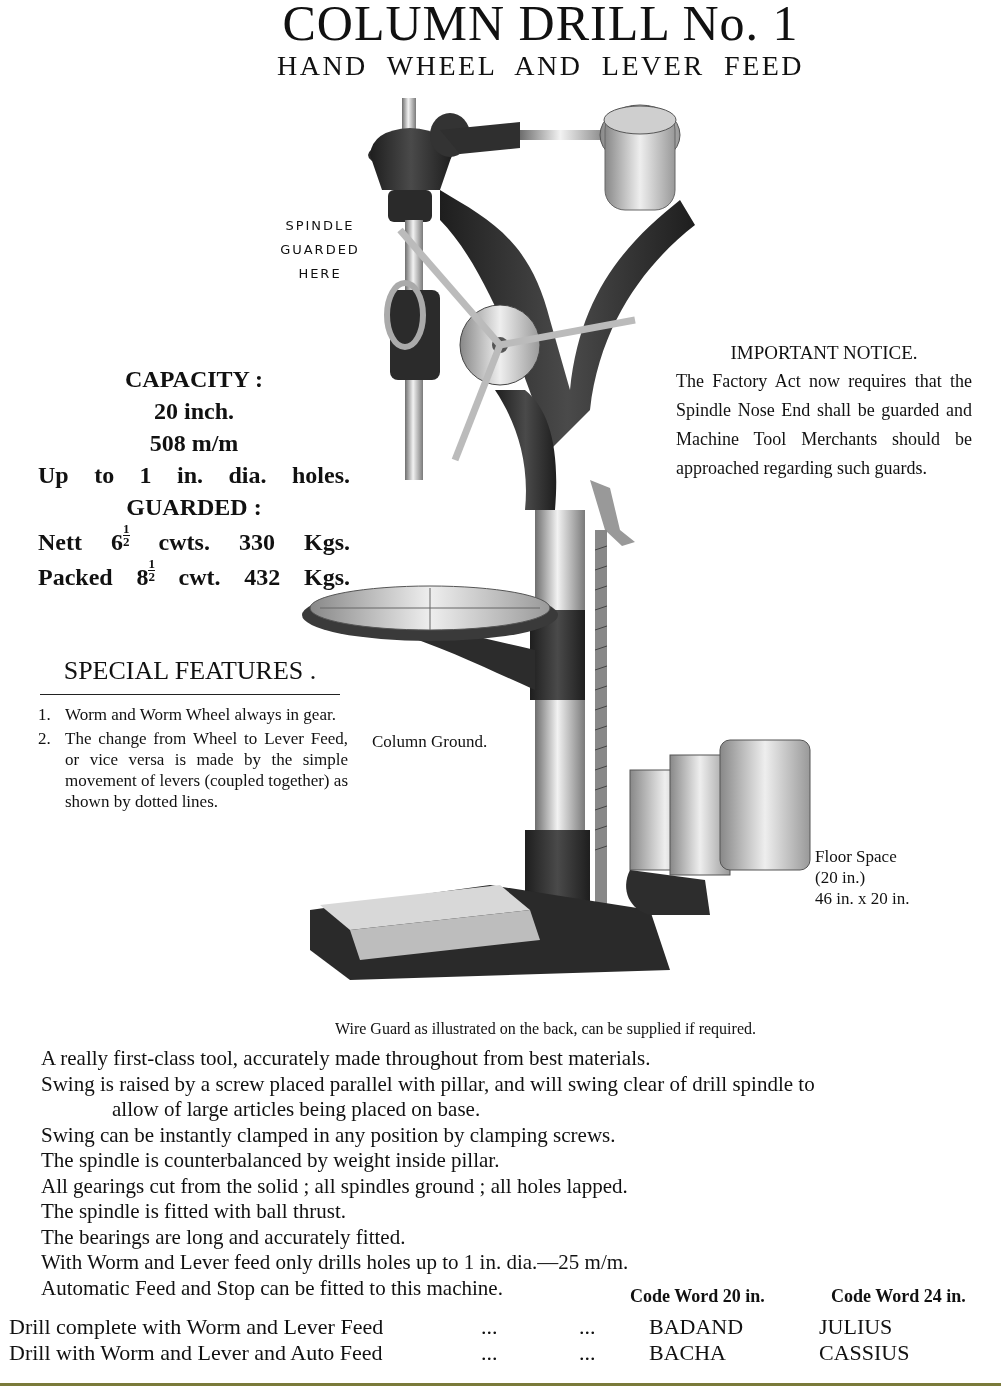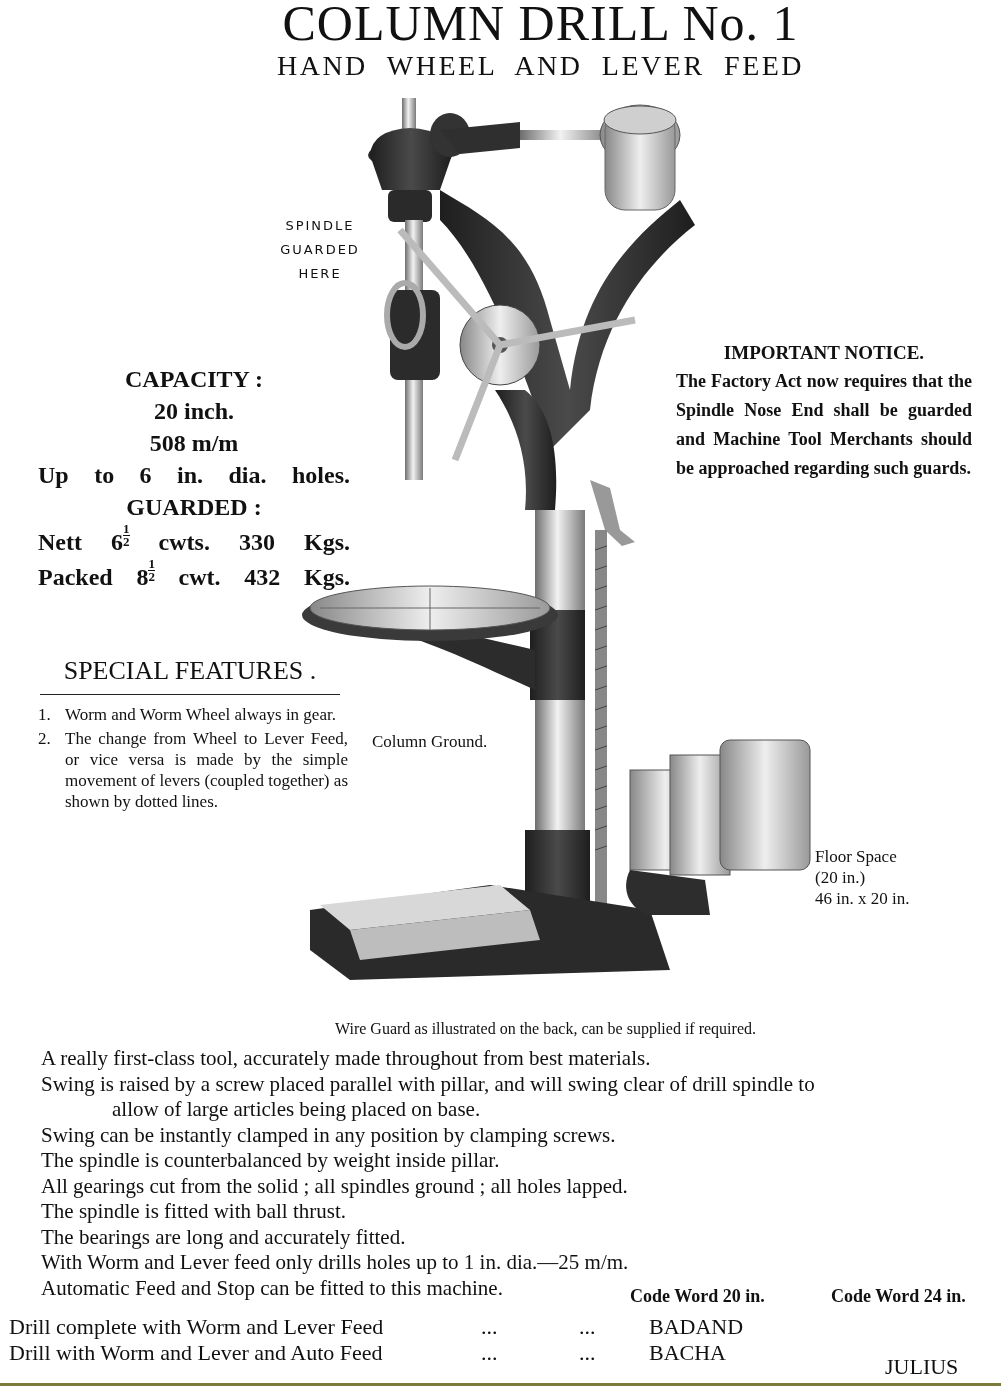--- a/index.html
+++ b/index.html
@@ -15,21 +15,21 @@
 
   
   .capacity { left: 38px; top: 323px; width: 312px; font-weight: bold; font-size: 24px; line-height: 32px; font-family: "Liberation Serif", serif; margin-top: 40px; }
   .capacity .c { text-align: center; }
   .capacity .j { text-align: justify; text-align-last: justify; }
   .frac { display: inline-block; font-size: 13px; line-height: 12px; vertical-align: 4px; text-align: center; }
   .frac span { display: block; }
   .frac .bar { border-top: 1px solid #111; }
 
   
-  .notice { left: 676px; top: 338px; width: 296px; font-weight: bold; font-size: 18px; line-height: 29px; }
+  .notice { left: 676px; top: 338px; width: 296px; font-weight: normal; font-size: 18px; line-height: 29px; }
   .notice .h { text-align: center; font-size: 19px; }
   .notice .p { text-align: justify; }
 
   
   .sf-title { left: 40px; top: 656px; width: 300px; text-align: center; font-size: 26px; }
   .sf-rule { left: 40px; top: 694px; width: 300px; border-top: 1px solid #222; }
   .sf-list { left: 38px; top: 704px; width: 310px; font-size: 17px; line-height: 21px; }
   .sf-item { display: flex; margin-bottom: 3px; }
   .sf-num { width: 27px; flex: none; }
   .sf-text { flex: 1; text-align: justify; }
@@ -48,41 +48,41 @@
   .code-hdr { top: 1286px; font-weight: bold; font-size: 18px; text-align: right; }
   .ch1 { left: 630px; }
   .ch2 { left: 831px; }
 
   .order { left: 9px; top: 1314px; width: 990px; font-size: 22px; line-height: 26px; text-align: right; }
   .order-row { position: relative; height: 26px; }
   .order-row .desc { position: absolute; left: 0; }
   .order-row .d1 { position: absolute; left: 472px; }
   .order-row .d2 { position: absolute; left: 570px; }
   .order-row .w1 { position: absolute; left: 640px; }
-  .order-row .w2 { position: absolute; left: 876px; margin-top: 40px; }
+  .order-row .w2 { position: absolute; left: 810px; }
 
   .bottom-rule { left: 0; top: 1383px; width: 1001px; height: 3px; background: #7a7a3a; }
 </style>
 </head>
 <body>
 
 <div class="abs title">COLUMN DRILL No. 1</div>
 <div class="abs subtitle">HAND WHEEL AND LEVER FEED</div>
 
 <div class="abs spindle">
   <div>SPINDLE</div>
   <div>GUARDED</div>
   <div>HERE</div>
 </div>
 
 <div class="abs capacity">
   <div class="c">CAPACITY :</div>
   <div class="c">20 inch.</div>
   <div class="c">508 m/m</div>
-  <div class="j">Up to 6 in. dia. holes.</div>
+  <div class="j">Up to 1 in. dia. holes.</div>
   <div class="c">GUARDED :</div>
   <div class="j">
     <span>Nett</span>
     <span><span>6</span><span class="frac"><span>1</span><span class="bar">2</span></span></span>
     <span>cwts.</span>
     <span>330 Kgs.</span>
   </div>
   <div class="j">
     <span>Packed</span>
     <span><span>8</span><span class="frac"><span>1</span><span class="bar">2</span></span></span>

